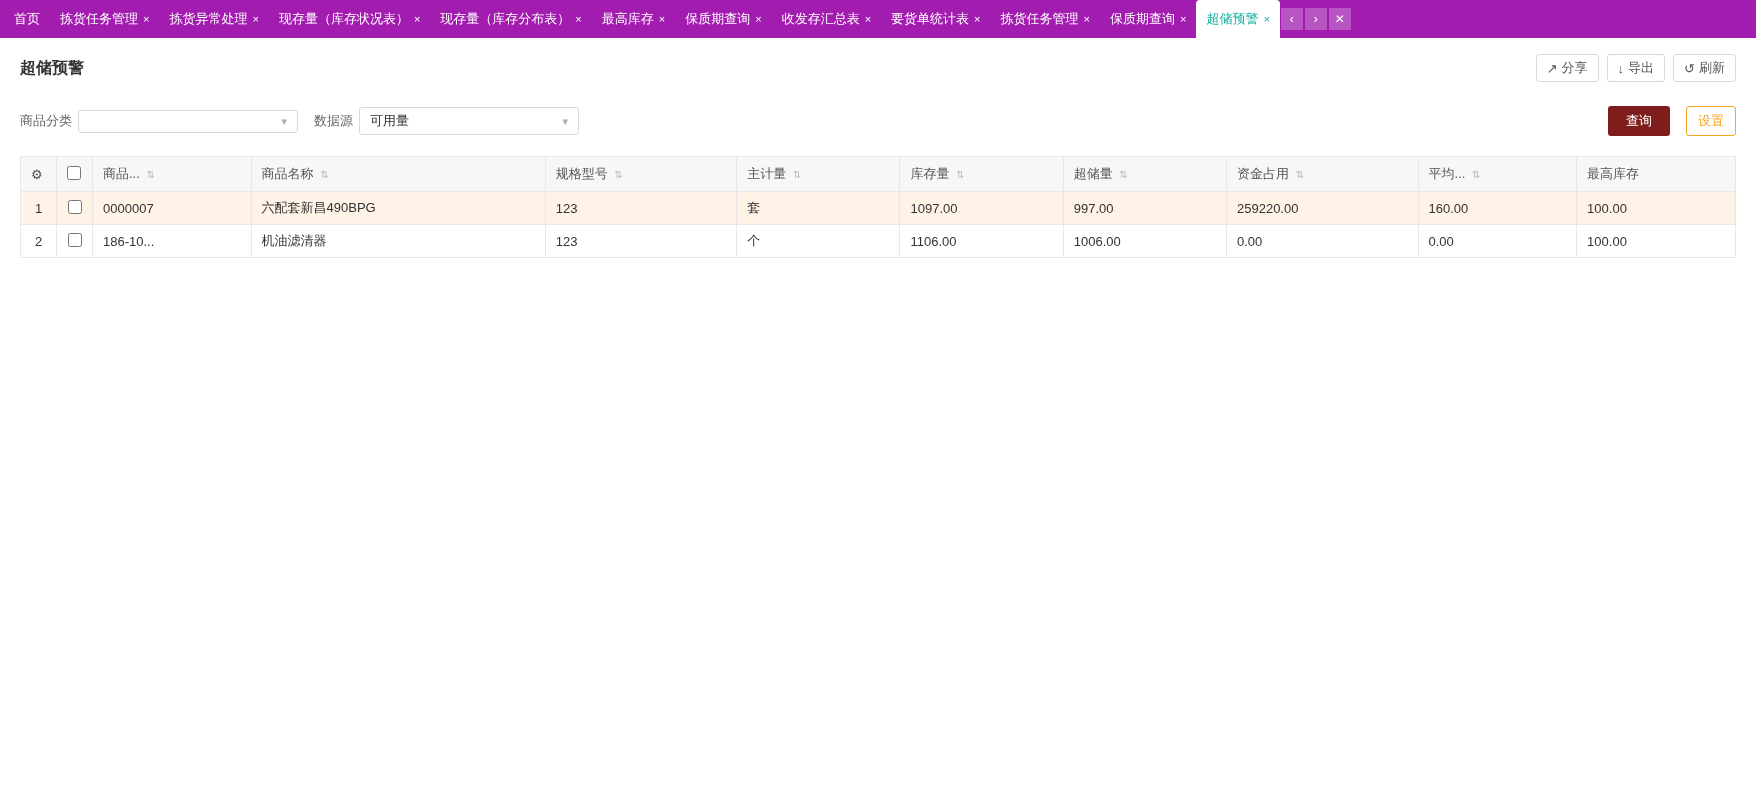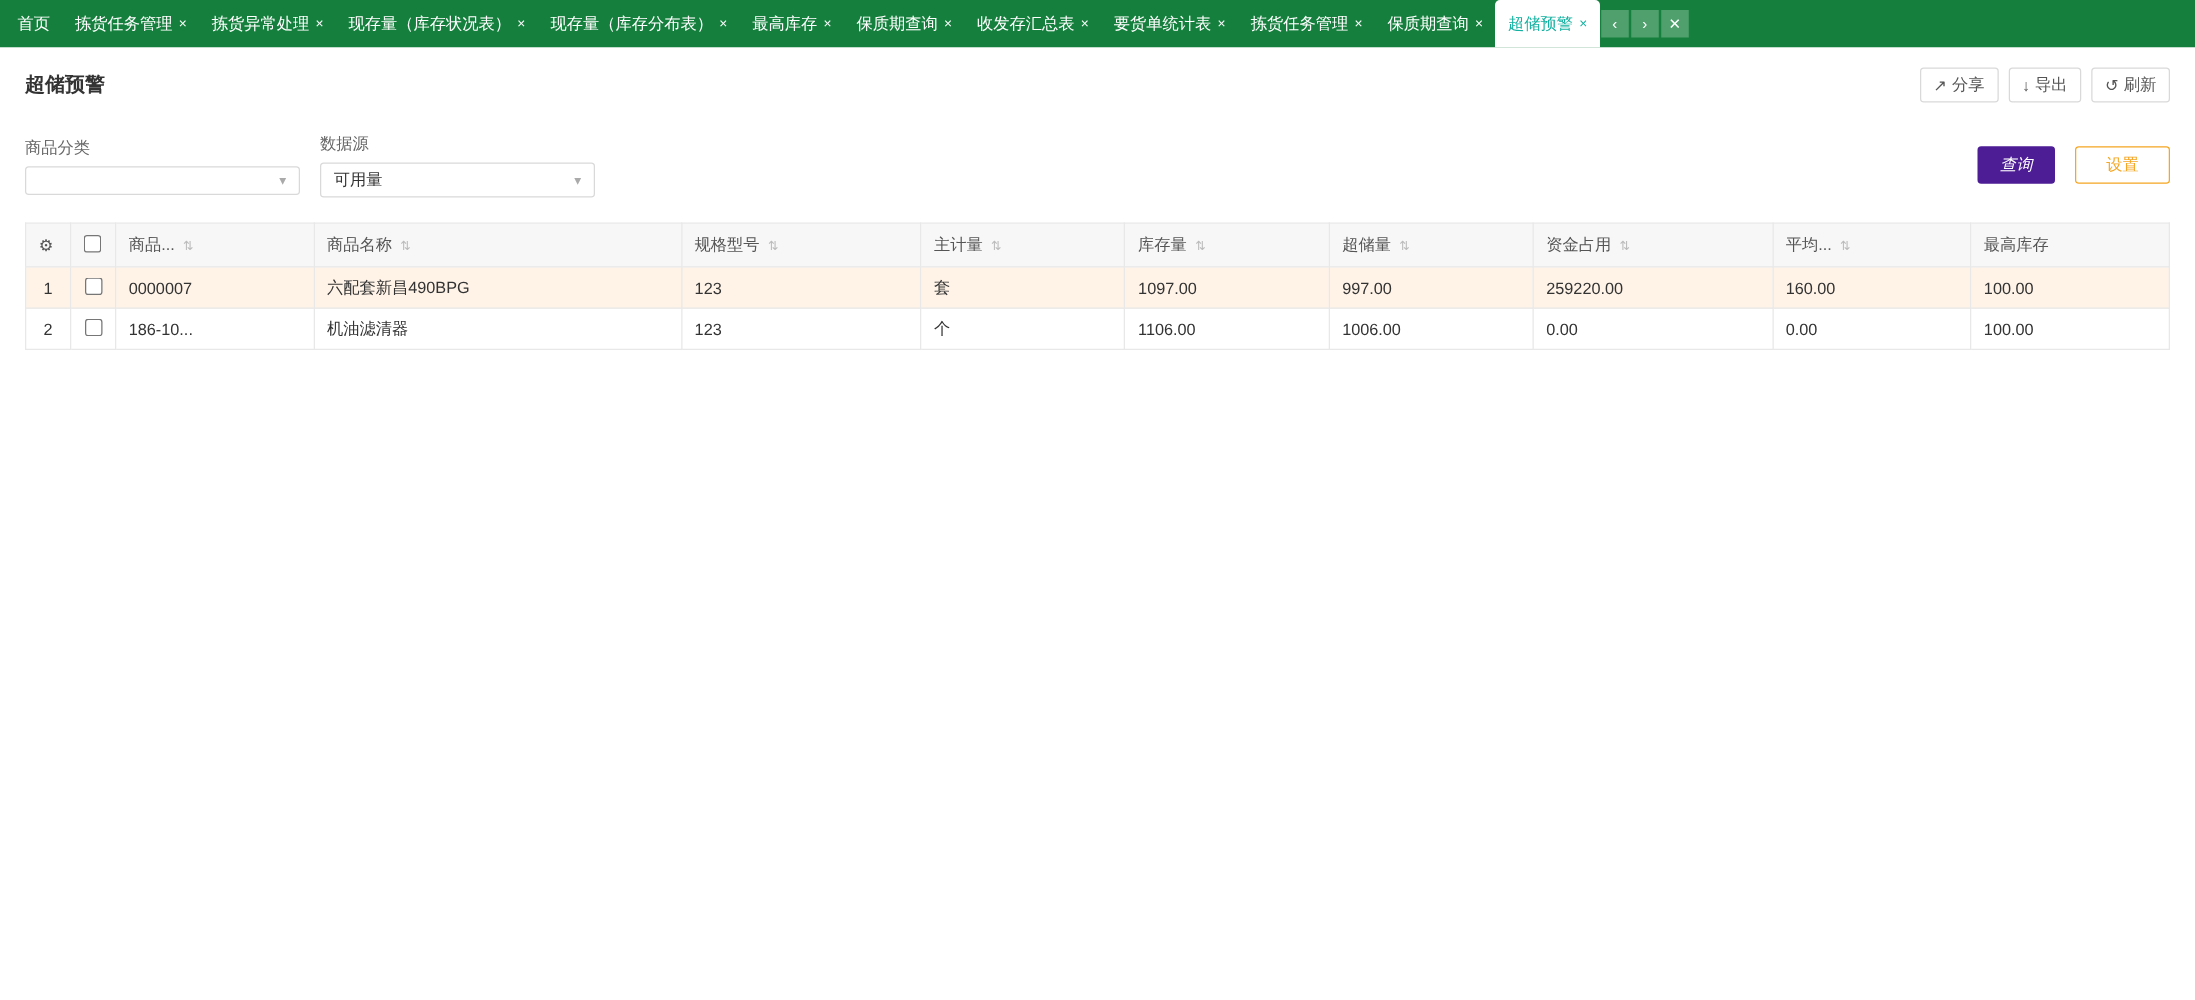--- a/index.html
+++ b/index.html
@@ -2,21 +2,21 @@
 <html><head>
   <meta charset="utf-8">
   <style>
     * { box-sizing: border-box; margin: 0; padding: 0; }
     body { font-family: "Microsoft YaHei", Arial, sans-serif; font-size: 13px; background: #f5f5f5; color: #333; }
 
     
     .top-nav {
       display: flex;
       align-items: center;
-      background: #15803d;
+      background: #a21caf;
       height: 38px;
       padding: 0 4px;
       overflow: hidden;
       white-space: nowrap;
     }
     .nav-item {
       display: inline-flex;
       align-items: center;
       padding: 0 10px;
       height: 38px;
@@ -92,23 +92,22 @@
     
     .filter-row {
       display: flex;
       align-items: center;
       gap: 16px;
       margin-bottom: 12px;
       padding: 8px 0;
     }
     .filter-item {
       display: flex;
-      align-items: flex-start;
+      align-items: center;
       gap: 6px;
-      flex-direction: column;
     }
     .filter-label {
       font-size: 13px;
       color: #666;
       white-space: nowrap;
     }
     .filter-select {
       display: flex;
       align-items: center;
       border: 1px solid #d9d9d9;
@@ -117,36 +116,35 @@
       min-width: 220px;
       background: #fff;
       cursor: pointer;
       justify-content: space-between;
       font-size: 13px;
       color: #333;
     }
     .filter-select .arrow { color: #aaa; font-size: 11px; margin-left: 8px; }
 
     .query-btn {
-      background: #4c1d95;
+      background: #7f1d1d;
       color: #fff;
       border: none;
       border-radius: 3px;
       padding: 6px 18px;
       cursor: pointer;
       font-size: 13px;
       margin-left: auto;
-      font-style: italic;
     }
     .set-btn {
       background: #fff;
       color: #f5a623;
       border: 1px solid #f5a623;
       border-radius: 3px;
-      padding: 5px 24px;
+      padding: 5px 11px;
       cursor: pointer;
       font-size: 13px;
     }
 
     
     .data-table {
       width: 100%;
       border-collapse: collapse;
       font-size: 13px;
     }

